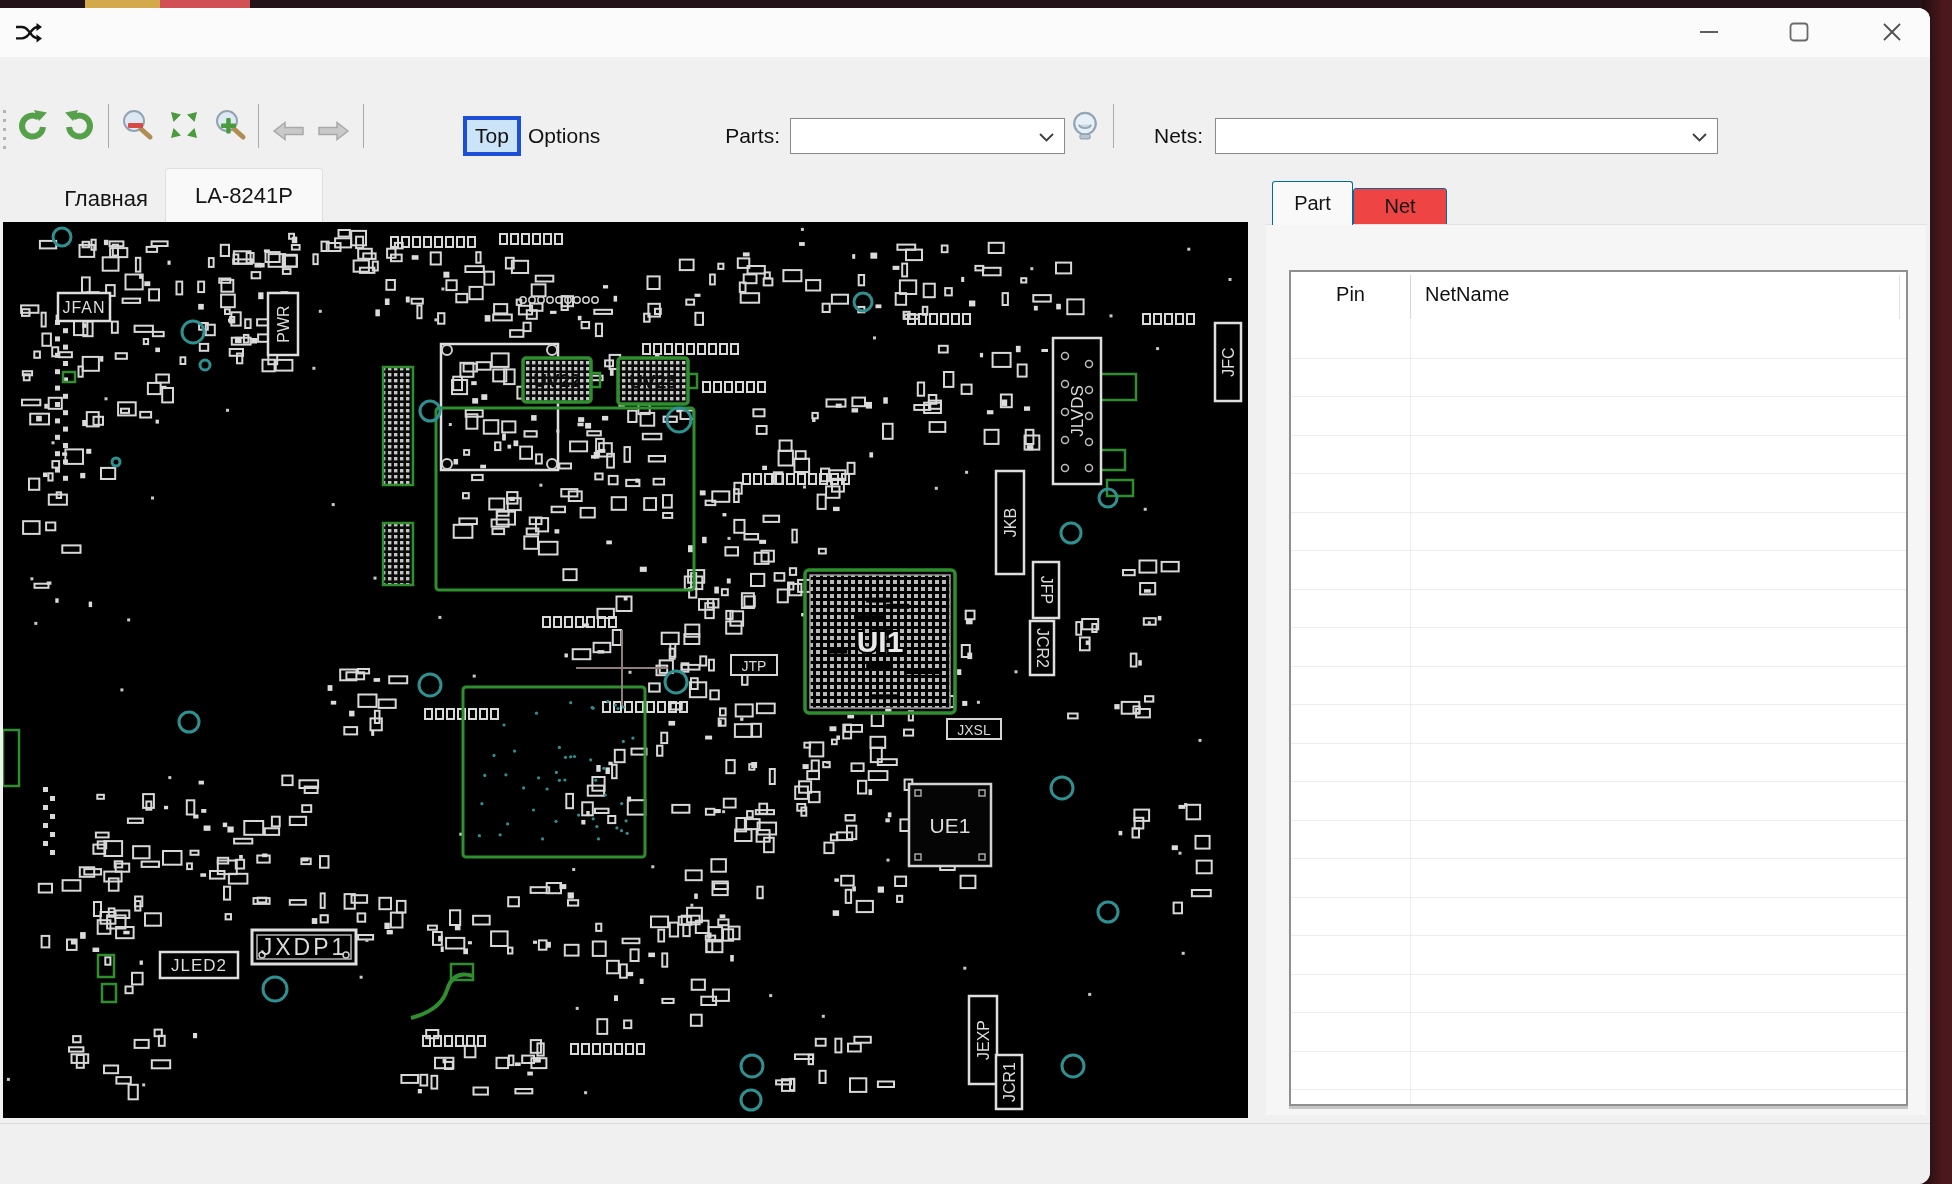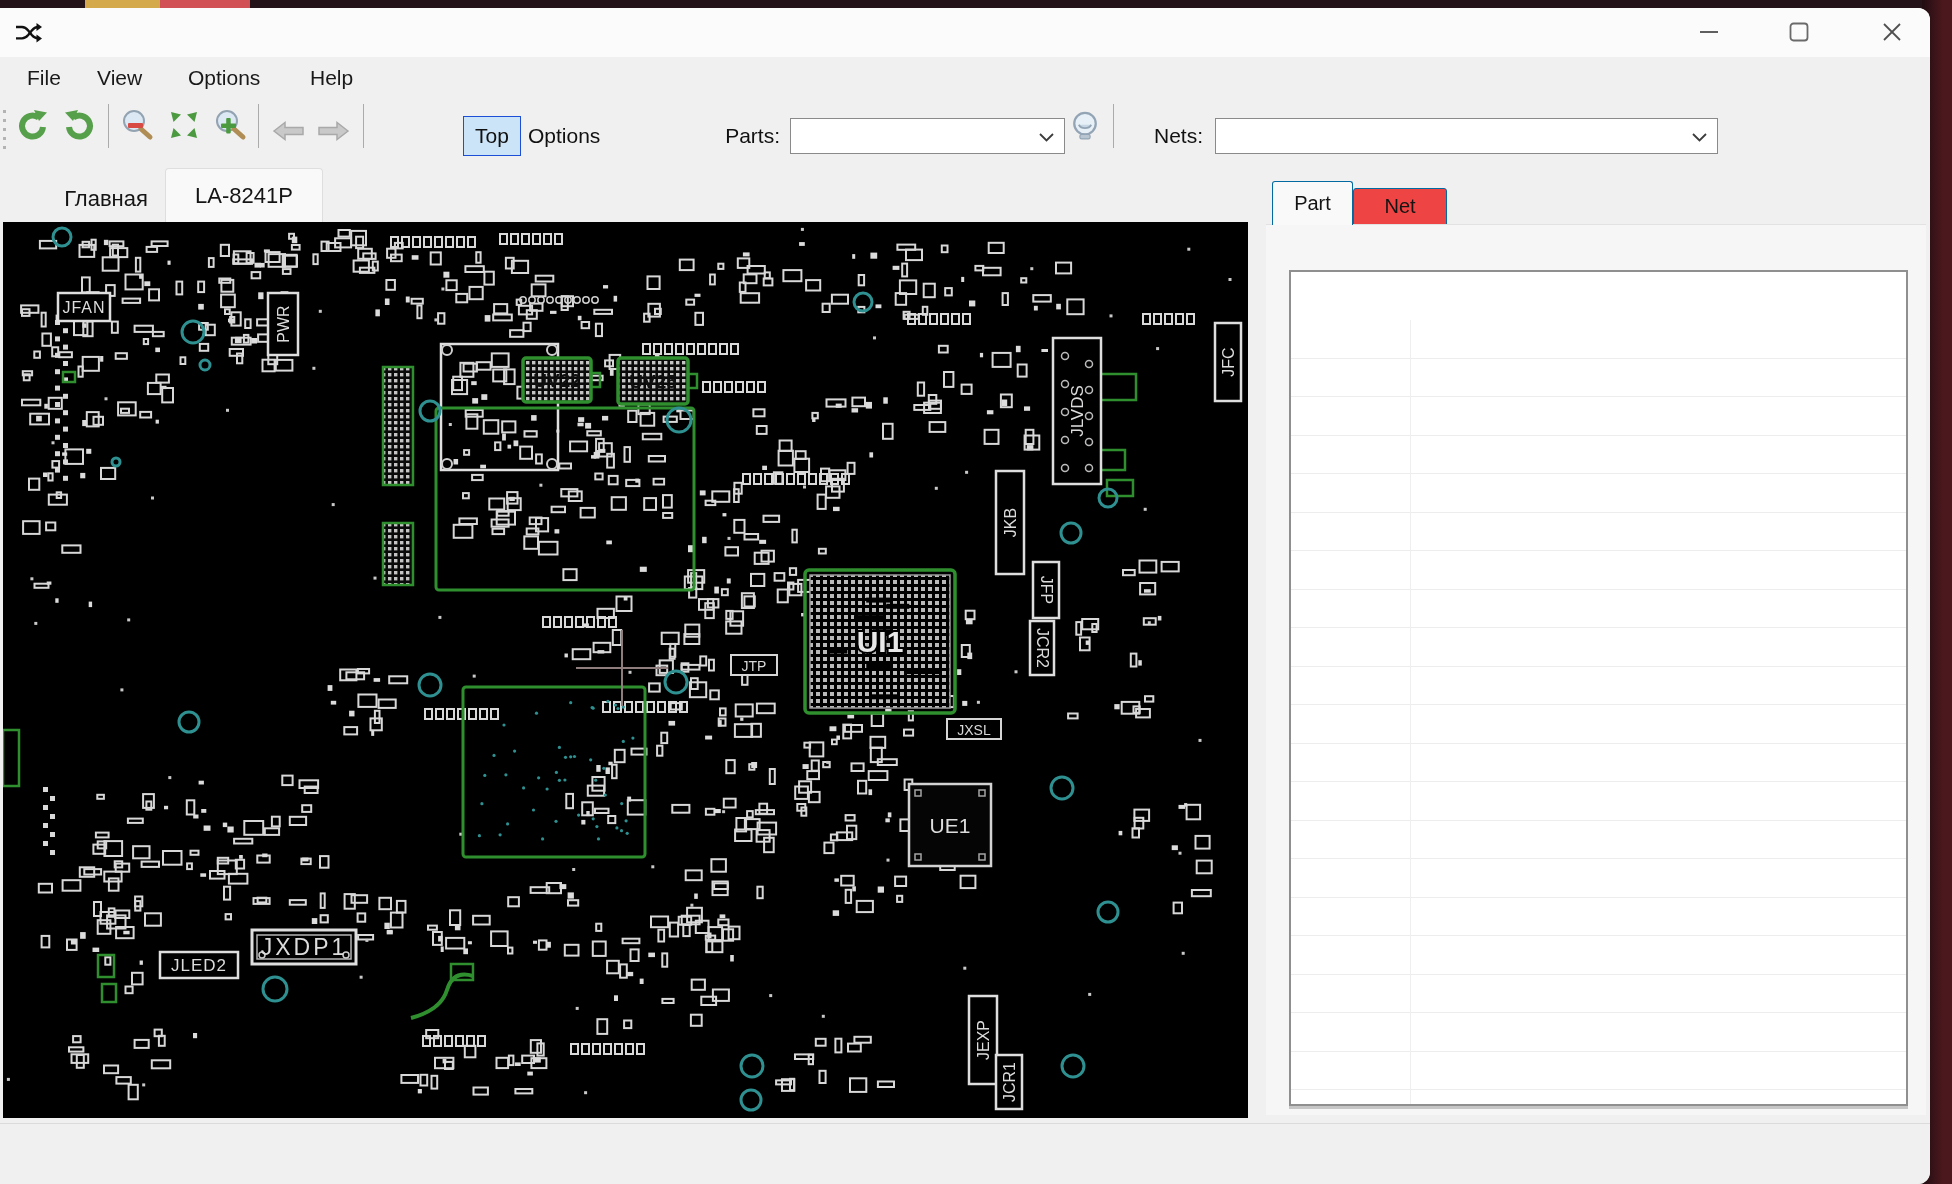--- a/index.html
+++ b/index.html
@@ -27,21 +27,21 @@
   
   .menubar{position:absolute;left:0;top:49px;width:100%;height:41px;background:#f1f0f0;}
   .menu-item{position:absolute;top:0;height:41px;line-height:41px;font-size:21px;color:#191919;}
   
   .toolbar{position:absolute;left:0;top:90px;width:100%;height:64px;background:#f1f0f0;}
   .tb-icon{position:absolute;top:10px;width:34px;height:34px;}
   .tb-sep{position:absolute;top:6px;width:1px;height:44px;background:#ababab;}
   .tb-grip{position:absolute;left:3px;top:12px;width:4px;height:40px;}
   .tb-grip i{display:block;width:3px;height:3px;background:#b3b3b3;margin:0 0 6px 0;}
   .top-btn{position:absolute;left:463px;top:18px;width:58px;height:40px;box-sizing:border-box;
-    background:#cce4f7;border:1px solid #1d4ed8;display:flex;align-items:center;justify-content:center;
+    background:#cce4f7;border:4px solid #1d4ed8;display:flex;align-items:center;justify-content:center;
     font-size:21px;color:#111;}
   .bottom-btn{position:absolute;left:528px;top:18px;height:40px;display:flex;align-items:center;
     font-size:21px;color:#111;}
   .tb-label{position:absolute;top:18px;height:40px;line-height:40px;font-size:21px;color:#111;}
   #parts-label{left:700px;width:80px;text-align:right;}
   #nets-label{left:1123px;width:80px;text-align:right;}
   .combo{position:absolute;top:20px;height:36px;box-sizing:border-box;background:#fff;
     border:1px solid #8a8a8a;}
   #parts-combo{left:790px;width:275px;}
   #nets-combo{left:1215px;width:503px;}
@@ -106,26 +106,20 @@
       </svg>
     </div>
     <div class="winbtn" id="btn-close">
       <svg width="24" height="24" viewBox="0 0 24 24">
         <line x1="4" y1="4" x2="20" y2="20" stroke="#4f4f4f" stroke-width="1.8"></line>
         <line x1="20" y1="4" x2="4" y2="20" stroke="#4f4f4f" stroke-width="1.8"></line>
       </svg>
     </div>
   </div>
 
-  <div class="menubar">
-    <span class="menu-item" style="left:27px">File</span>
-    <span class="menu-item" style="left:97px">View</span>
-    <span class="menu-item" style="left:188px">Options</span>
-    <span class="menu-item" style="left:310px">Help</span>
-  </div>
 
   <div class="toolbar">
     <div class="tb-grip">
         <i></i>
         <i></i>
         <i></i>
         <i></i>
         <i></i>
       </div>
 
@@ -1378,20 +1372,26 @@
           <line x1="573" y1="446" x2="665" y2="446" stroke="#8f7d7d" stroke-width="2"></line>
           <line x1="619" y1="408" x2="619" y2="484" stroke="#8f7d7d" stroke-width="2"></line>
         </g>
       </svg></div>
 
   <div class="side-tab" id="side-tab-part">Part</div>
   <div class="side-tab" id="side-tab-net">Net</div>
   <div class="panel-content"></div>
 
   <div class="nettable">
+    <div class="nt-header">
+      <span class="nt-h-pin">Pin</span>
+      <span class="nt-h-net">NetName</span>
+      <div class="nt-hdiv1"></div>
+      <div class="nt-hdiv2"></div>
+    </div>
     <div class="nt-rows">
         <div class="trow"></div>
         <div class="trow"></div>
         <div class="trow"></div>
         <div class="trow"></div>
         <div class="trow"></div>
         <div class="trow"></div>
         <div class="trow"></div>
         <div class="trow"></div>
         <div class="trow"></div>

